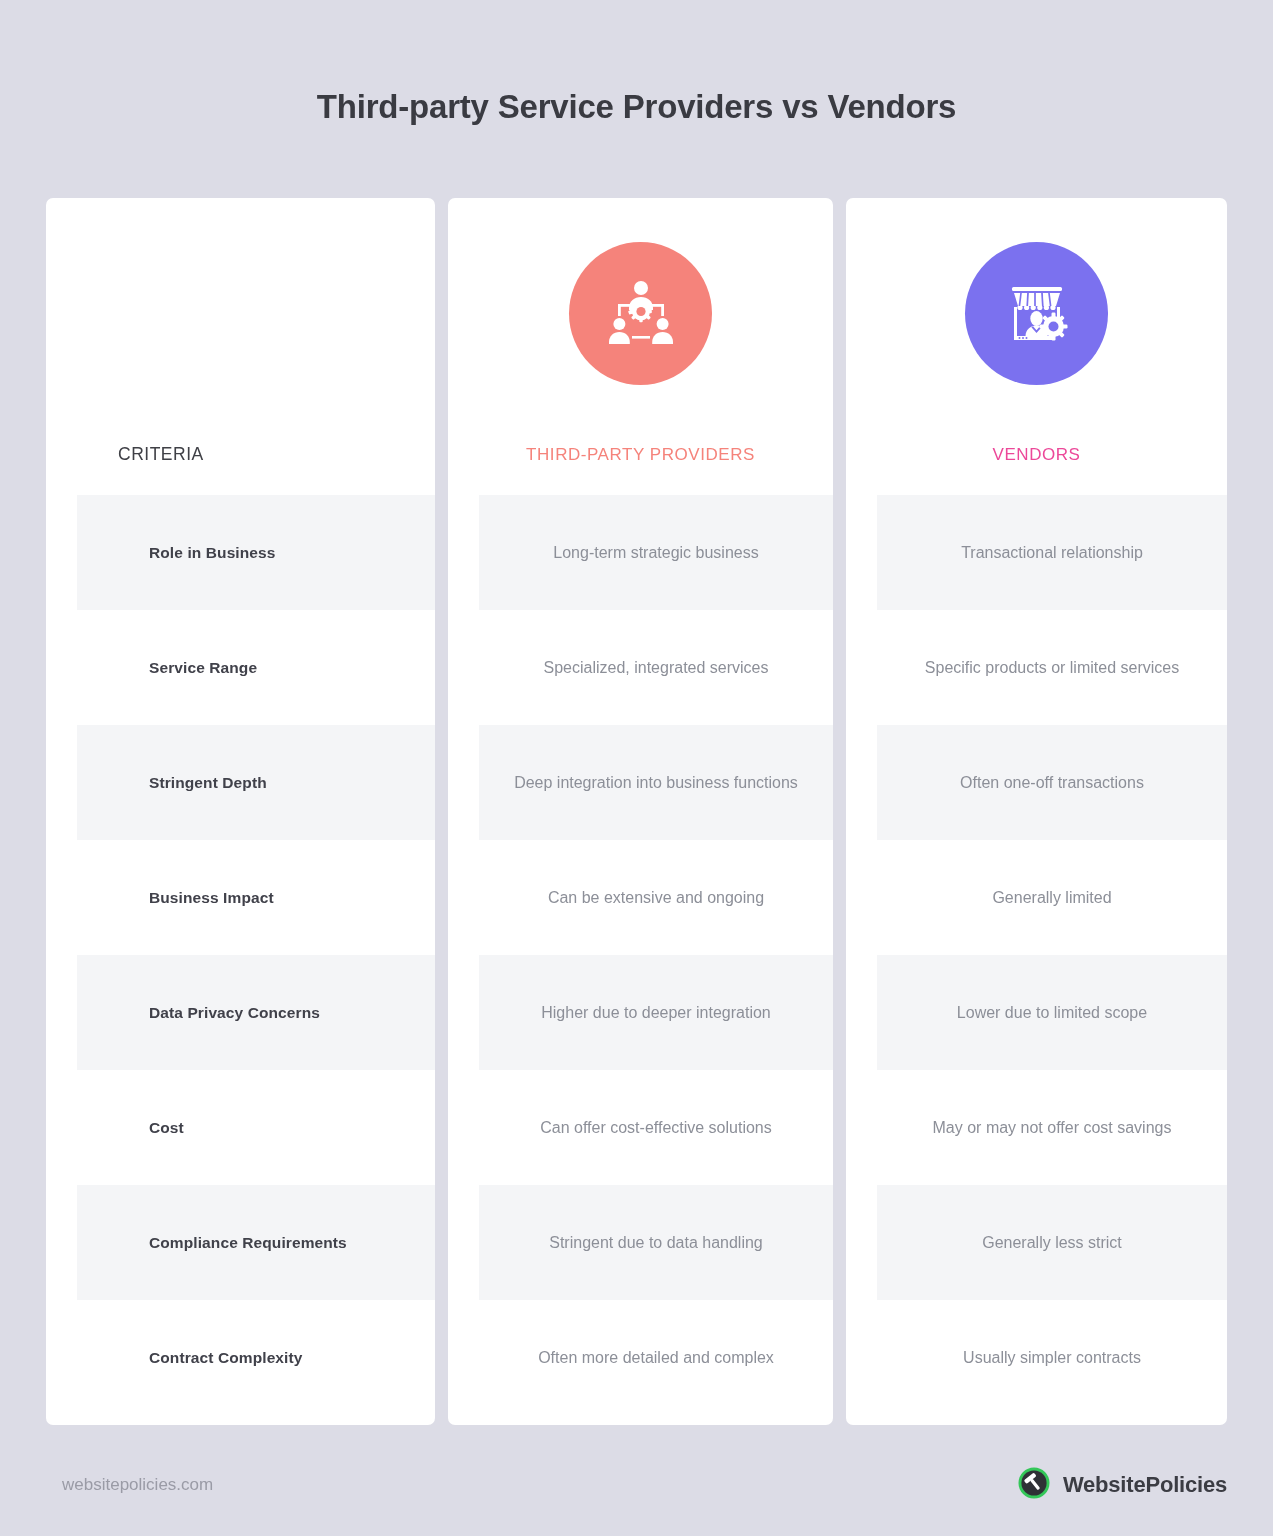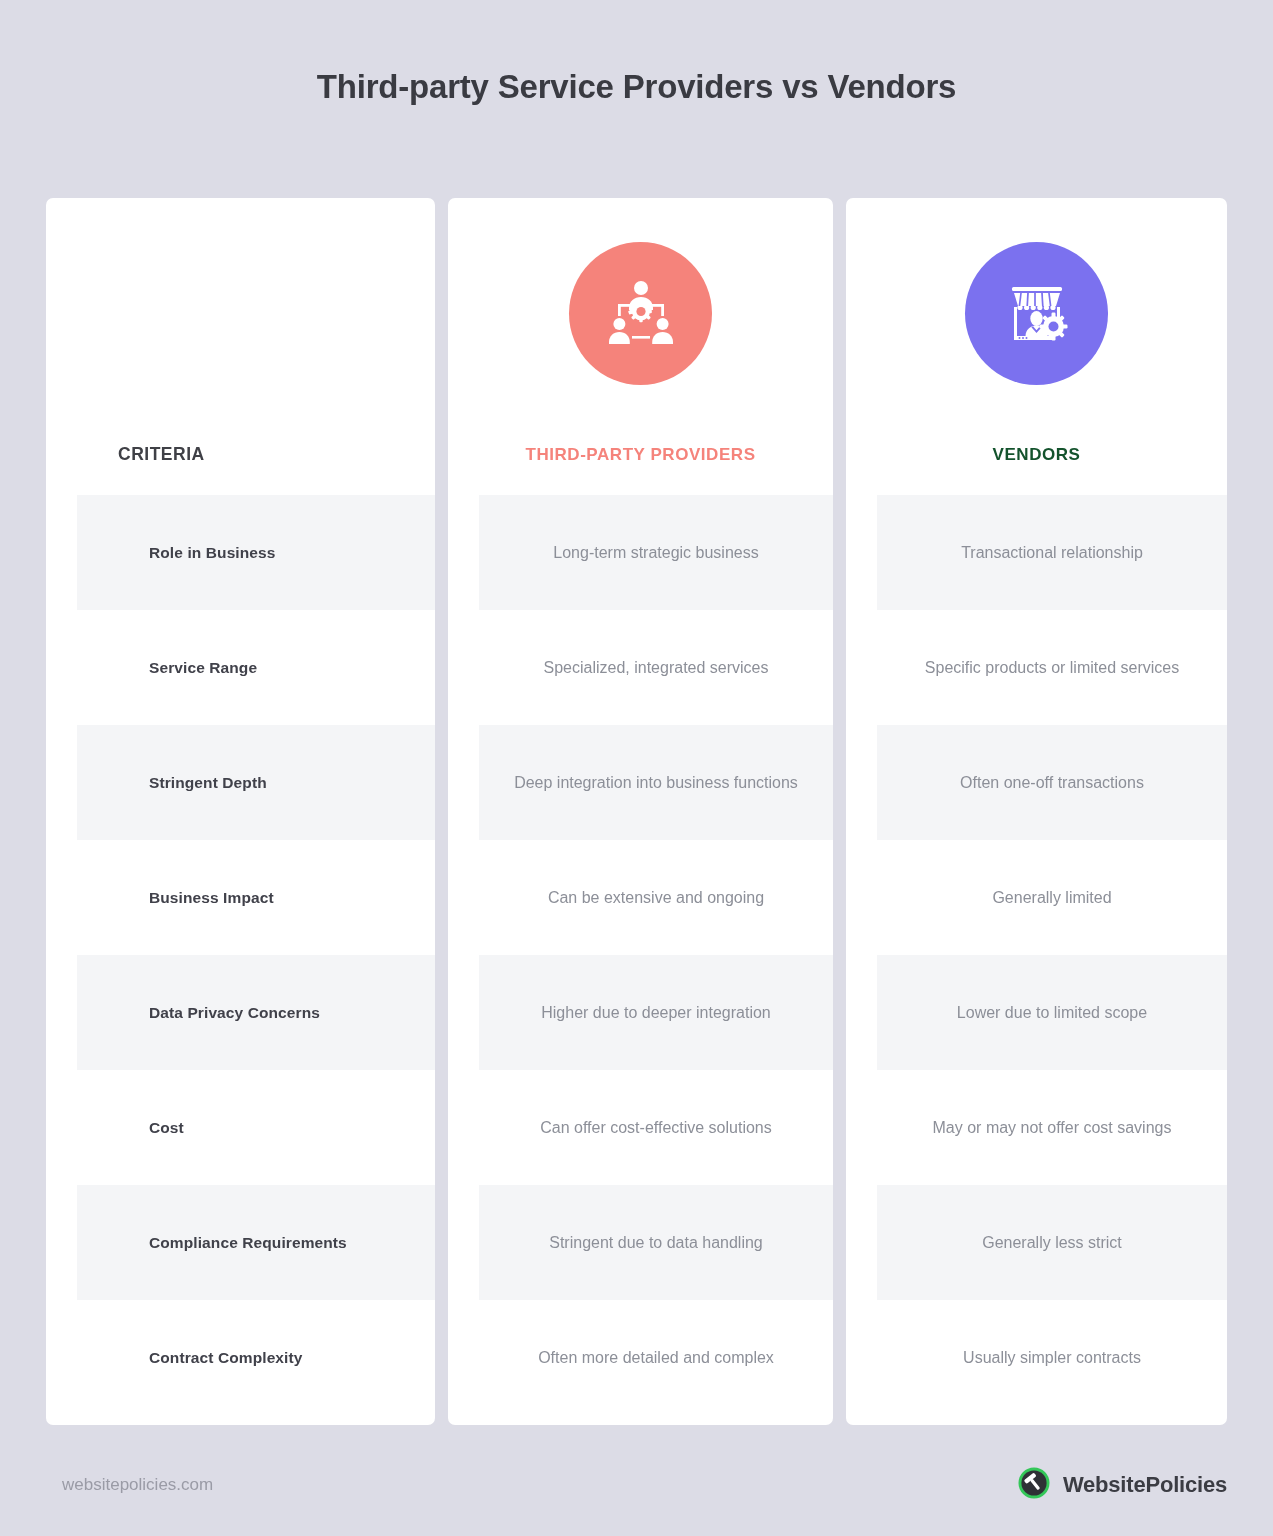--- a/index.html
+++ b/index.html
@@ -16,21 +16,21 @@
     overflow: hidden;
   }
 
   
   .page-title {
     text-align: center;
     font-size: 33px;
     font-weight: bold;
     color: #3a3b42;
     letter-spacing: -0.2px;
-    padding-top: 68px;
+    padding-top: 88px;
   }
 
   
   .table-wrap {
     position: absolute;
     left: 46px;
     top: 198px;
     width: 1181px;
     height: 1227px;
     display: flex;
@@ -72,26 +72,26 @@
     display: flex;
     align-items: center;
     justify-content: center;
     margin-bottom: 60px;
   }
   .icon-badge.coral  { background: #f5837b; }
   .icon-badge.purple { background: #7b71ef; }
 
   .head-label {
     font-size: 17px;
-    font-weight: bold;
+    font-weight: normal;
     letter-spacing: 0.55px;
   }
   .head-label.criteria-label { color: #3f4046; font-size: 17.5px; letter-spacing: 0.5px; }
   .head-label.coral-text  { color: #f5837b; }
-  .head-label.purple-text { color: #14532d; }
+  .head-label.purple-text { color: #ec4899; }
 
   
   .body-rows { display: flex; flex-direction: column; flex: 1; }
 
   .cell {
     height: 115px;
     display: flex;
     align-items: center;
     flex: none;
     margin-left: 31px;

